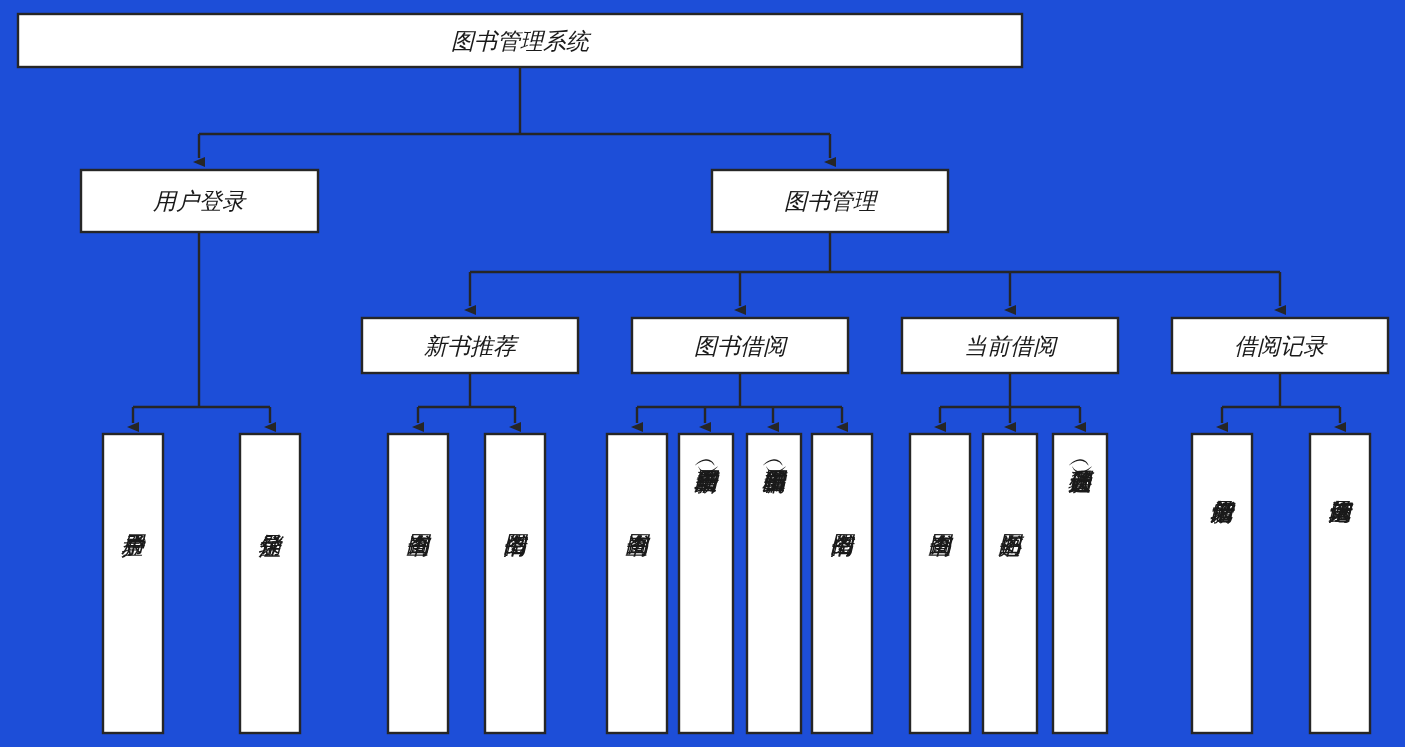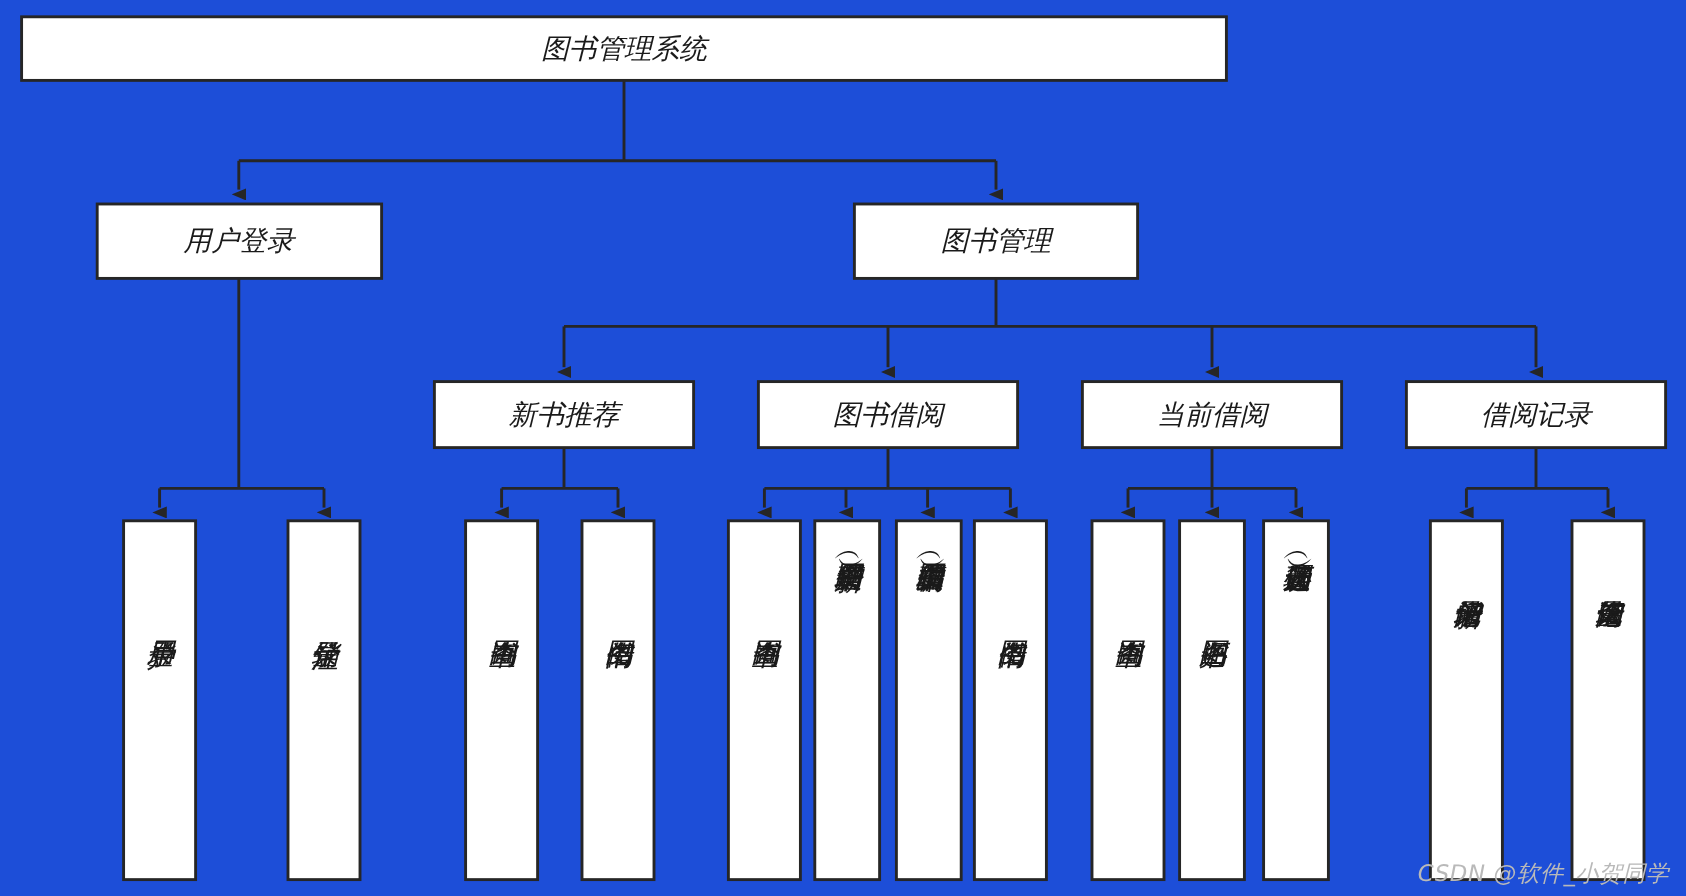--- a/index.html
+++ b/index.html
@@ -216,15 +216,14 @@
       <text class="node-label-vert" x="1222" y="482" writing-mode="tb" glyph-orientation-vertical="0">新增借阅记录</text>
     </g>
 
     <g>
       <rect class="node-box" x="1310" y="434" width="60" height="299"></rect>
       <text class="node-label-vert" x="1340" y="482" writing-mode="tb" glyph-orientation-vertical="0">查询借阅记录</text>
     </g>
 
   </svg>
 
-  <div class="watermark">CSDN @软件_小贺同学</div>
 
 </div>
 
 </body></html>

